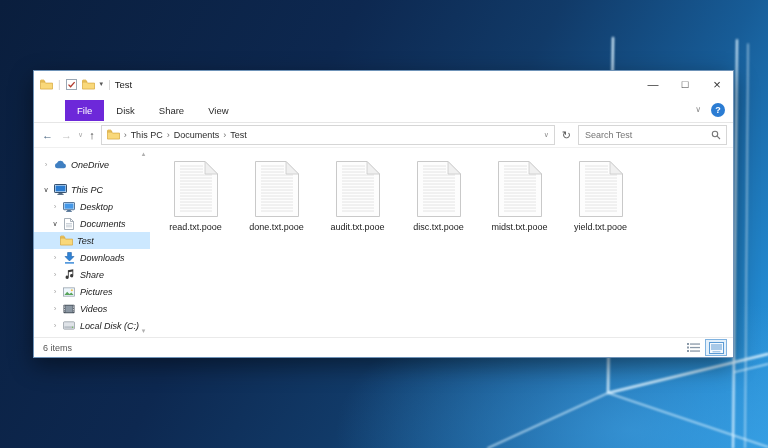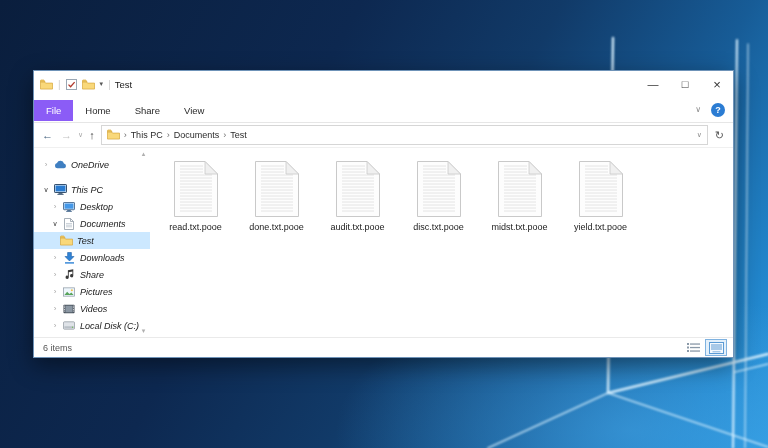--- a/index.html
+++ b/index.html
@@ -23,21 +23,21 @@
   .qat-drop{color:#555;font-size:7px;}
   .title-text{margin-left:4px;font-size:9.5px;color:#1a1a1a;}
   .tb-spacer{flex:1;}
   .win-btn{width:32px;height:26px;display:flex;align-items:center;justify-content:center;
     color:#333;font-size:11px;cursor:default;}
   .win-btn.close{font-size:13px;}
 
   
   .ribbon{height:25px;display:flex;align-items:center;border-bottom:1px solid #e6e6e6;flex:0 0 auto;}
   .rtab{height:21px;line-height:21px;padding:0 12px;margin-top:2px;color:#2b2b2b;font-size:9.5px;}
-  .rtab.active{background:#8b5cf6;color:#fff;}
+  .rtab.active{background:#6d28d9;color:#fff;margin-left:31px;}
   .ribbon-spacer{flex:1;}
   .ribbon-expand{color:#8a8a8a;font-size:8px;padding:0 10px;}
   .help-btn{width:14px;height:14px;border-radius:50%;background:#2b7cd3;color:#fff;font-size:9px;
     font-weight:bold;display:flex;align-items:center;justify-content:center;margin-right:8px;}
 
   
   .navbar{height:24px;display:flex;align-items:center;padding:0 6px;gap:4px;
     border-bottom:1px solid #f0f0f0;flex:0 0 auto;}
   .nav-btn{font-size:11px;line-height:1;padding:0 2px;}
   .nav-back{color:#3c5a78;}
@@ -132,21 +132,21 @@
     <span class="title-text">Test</span>
     <span class="tb-spacer"></span>
     <div class="win-btn">—</div>
     <div class="win-btn">□</div>
     <div class="win-btn close">×</div>
   </div>
 
   <div class="ribbon">
     <div id="ribbon-tabs" style="display:flex">
         <div class="rtab active">File</div>
-        <div class="rtab">Home</div>
+        <div class="rtab">Disk</div>
         <div class="rtab">Share</div>
         <div class="rtab">View</div>
       </div>
     <span class="ribbon-spacer"></span>
     <span class="ribbon-expand">∨</span>
     <span class="help-btn">?</span>
   </div>
 
   <div class="navbar">
     <span class="nav-btn nav-back">←</span>
@@ -163,20 +163,29 @@
           <span class="crumb">This PC</span>
           <span class="crumb-chev">›</span>
           <span class="crumb">Documents</span>
           <span class="crumb-chev">›</span>
           <span class="crumb">Test</span>
         </span>
       <span class="addr-spacer"></span>
       <span class="addr-drop">∨</span>
     </div>
     <span class="refresh-btn">↻</span>
+    <div class="searchbox">
+      <input placeholder="Search Test" style="">
+      <span class="search-ico">
+        <svg width="10" height="10" viewBox="0 0 10 10">
+            <circle cx="4" cy="4" r="2.7" fill="none" stroke="#777" stroke-width="1.1"></circle>
+            <line x1="6.1" y1="6.1" x2="9" y2="9" stroke="#777" stroke-width="1.1"></line>
+          </svg>
+      </span>
+    </div>
   </div>
 
   <div class="main">
     <div class="sidebar">
       <div id="tree">
           <div class="trow" style="padding-left: 6px;">
             <span class="tchev">›</span>
             <span class="ticon">
               <svg width="13" height="9" viewBox="0 0 14 10">
                 <path d="M3.6 9.3a3 3 0 0 1-.5-5.9A4 4 0 0 1 10.8 4a2.7 2.7 0 0 1 .2 5.3z" fill="#3f7fc1"></path>

